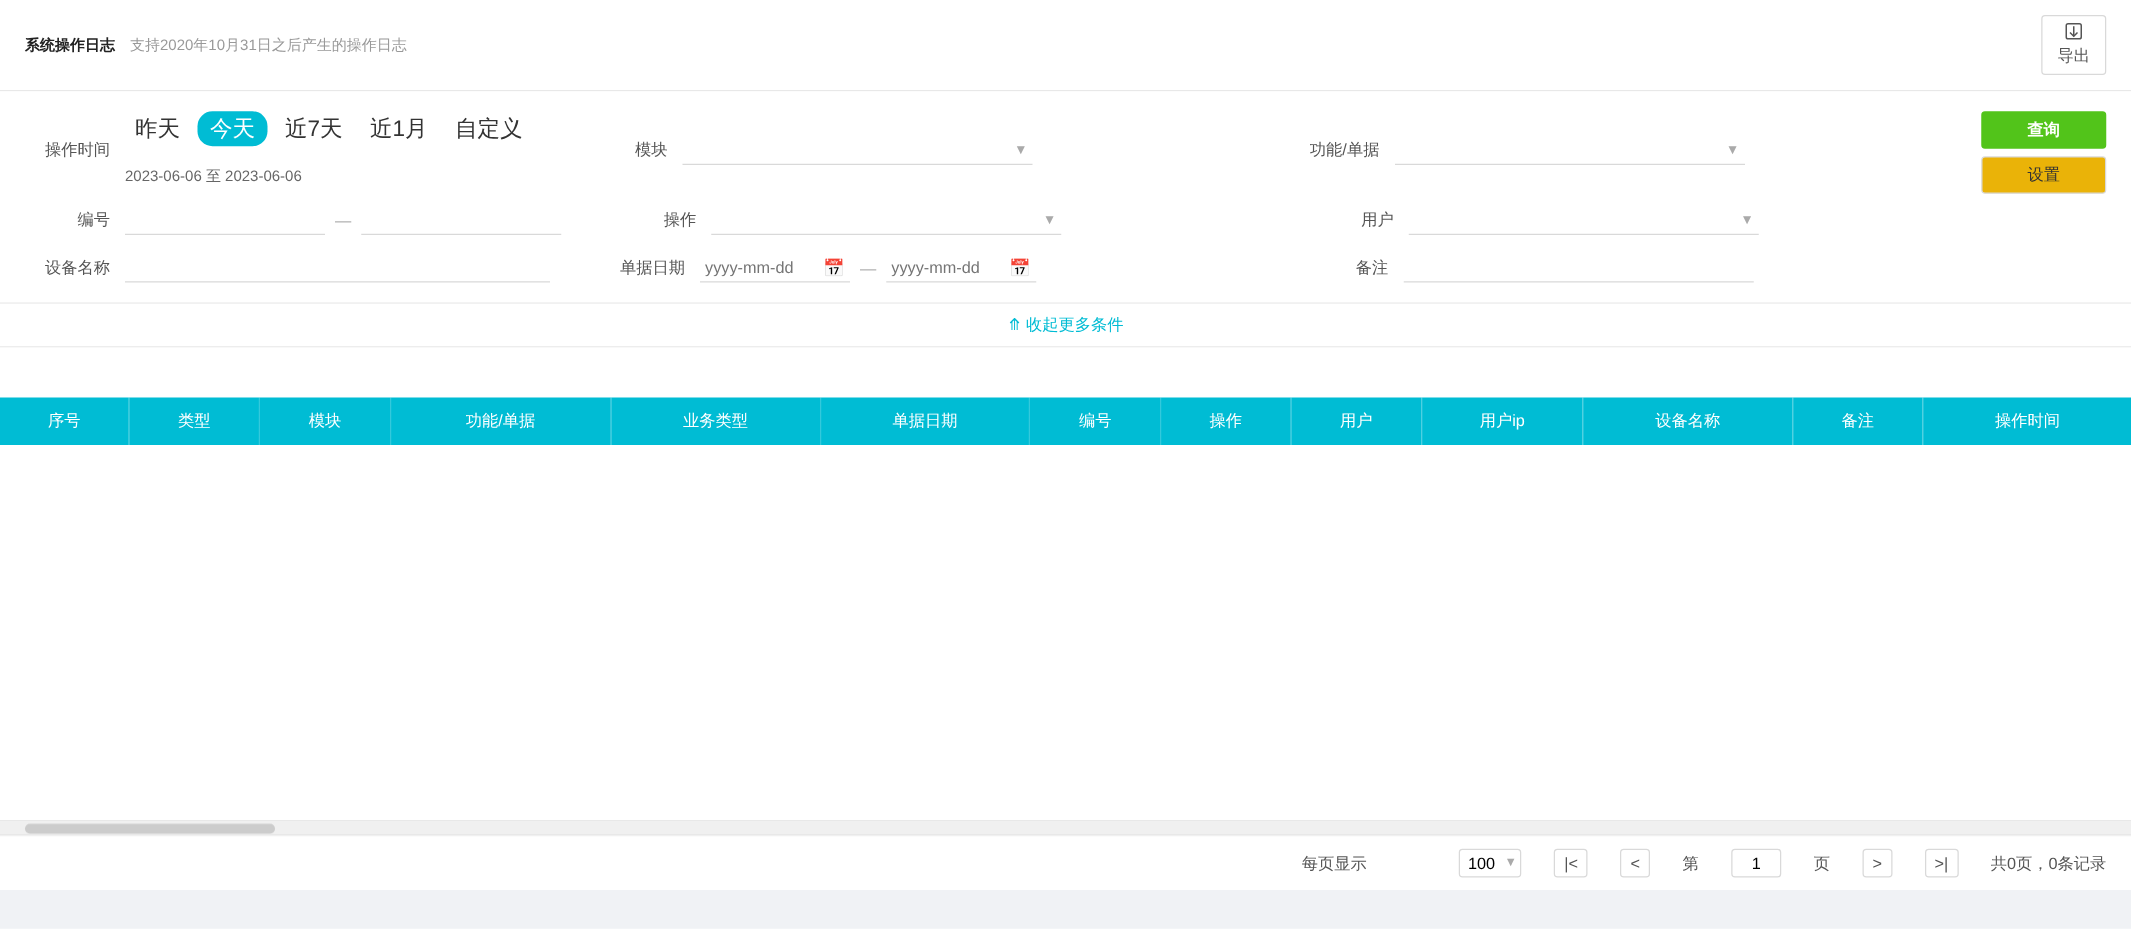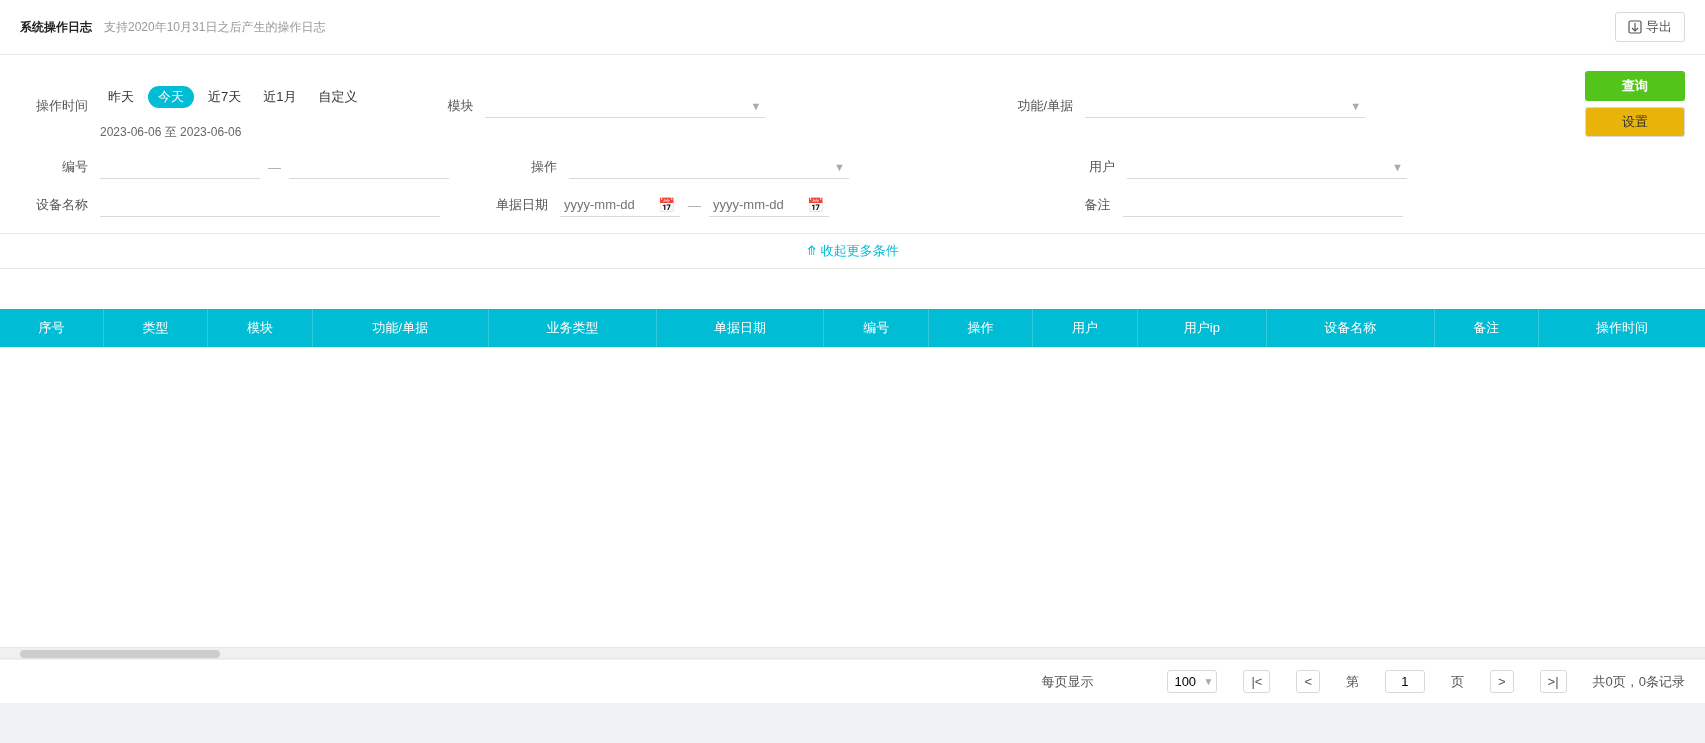--- a/index.html
+++ b/index.html
@@ -27,20 +27,21 @@
       display: flex;
       align-items: center;
       gap: 4px;
       padding: 5px 12px;
       border: 1px solid #d9d9d9;
       background: #fff;
       cursor: pointer;
       border-radius: 3px;
       font-size: 13px;
       color: #555;
+      flex-direction: column;
     }
 
     .filter-panel {
       background: #fff;
       padding: 16px 20px;
       border-bottom: 1px solid #e8e8e8;
     }
     .filter-row {
       display: flex;
       align-items: center;
@@ -61,24 +62,23 @@
     .time-buttons {
       display: flex;
       align-items: center;
       gap: 6px;
     }
     .time-btn {
       padding: 2px 8px;
       border: none;
       background: none;
       cursor: pointer;
-      font-size: 13px;
+      font-size: 18px;
       color: #333;
       border-radius: 3px;
-      margin-top: 15px;
     }
     .time-btn.active {
       background: #00bcd4;
       color: #fff;
       border-radius: 12px;
       padding: 2px 10px;
     }
     .time-range {
       font-size: 12px;
       color: #666;

